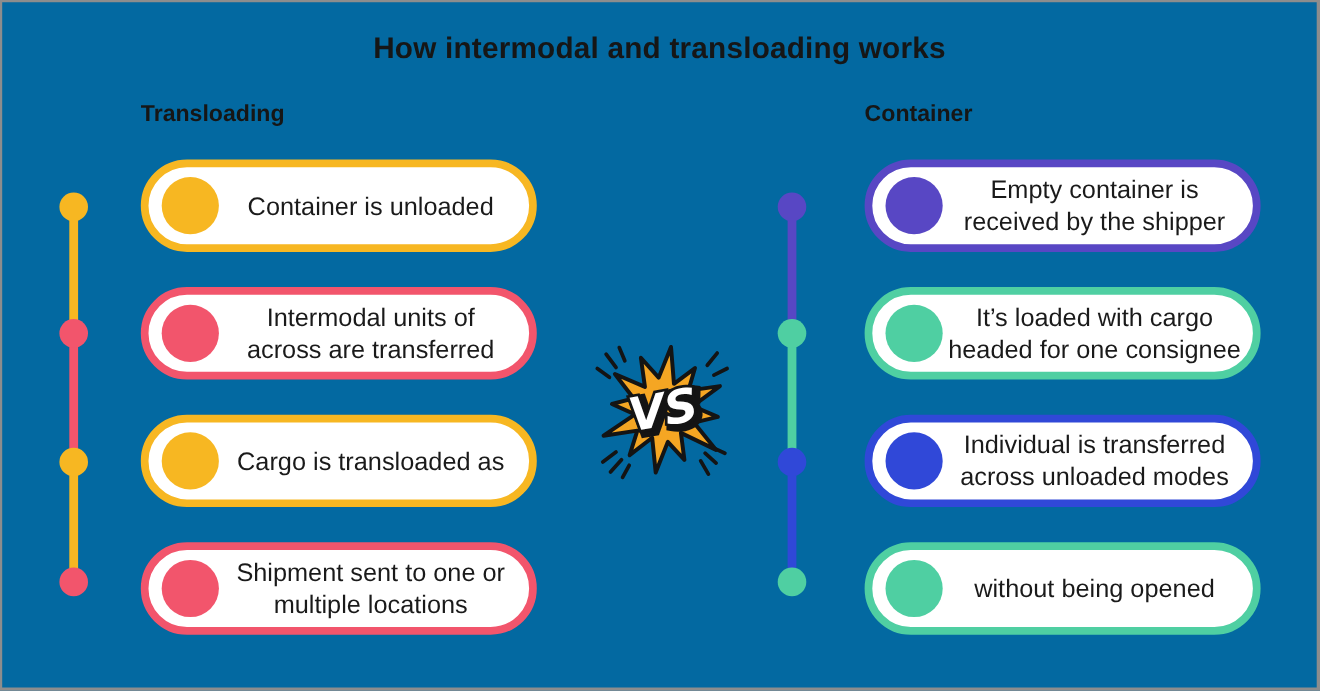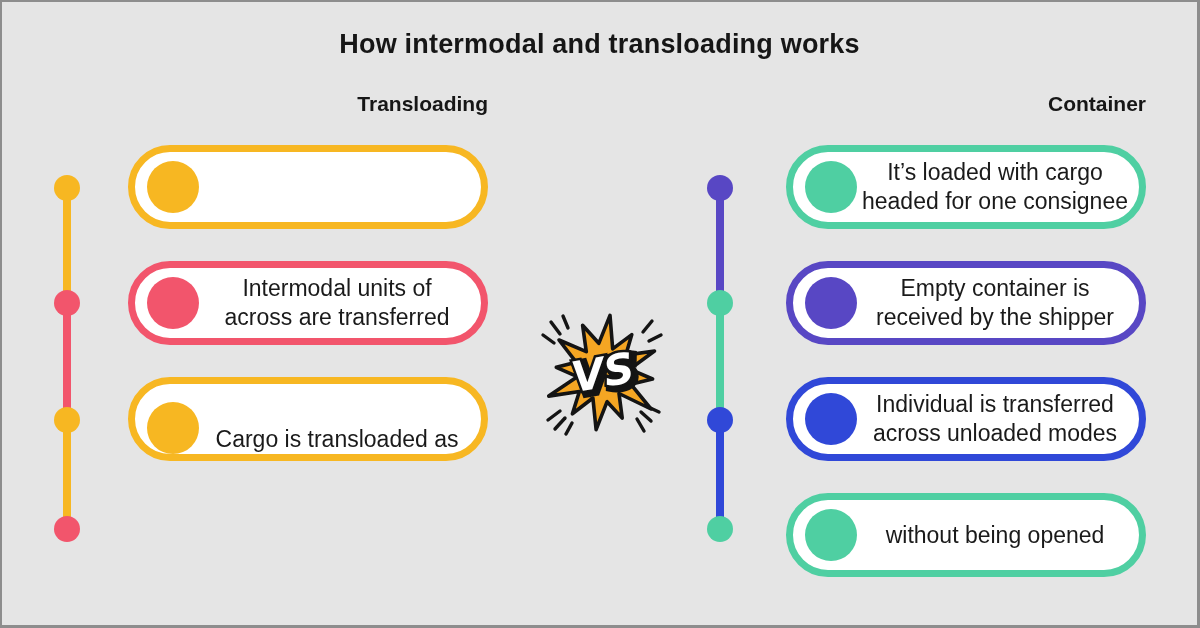--- a/index.html
+++ b/index.html
@@ -3,21 +3,21 @@
 <meta charset="utf-8">
 <style>
   html, body { margin: 0; padding: 0; }
   body { font-family: "Liberation Sans", sans-serif; }
 
   .canvas {
     position: relative;
     width: 1200px;
     height: 628px;
     box-sizing: border-box;
-    background: #e5e5e5;
+    background: #0369a1;
     border-style: solid;
     border-color: #8D8D8D;
     border-width: 2px 3px 3px 2px;
     overflow: hidden;
   }
 
   .title {
     position: absolute;
     top: 27px;
     left: 0;
@@ -27,21 +27,21 @@
     font-size: 27px;
     font-weight: bold;
     color: #161616;
     letter-spacing: 0.2px;
   }
 
   .col-header {
     position: absolute;
     top: 90px;
     width: 360px;
-    text-align: right;
+    text-align: left;
     font-size: 21px;
     font-weight: bold;
     color: #161616;
   }
   .col-header.left  { left: 126px; }
   .col-header.right { left: 784px; }
 
   .pills {
     position: absolute;
     top: 143px;
@@ -122,48 +122,58 @@
       <line x1="15" x2="15" y1="259" y2="368" stroke="#3048D8" stroke-width="8"></line>
       <circle cx="15" cy="27" r="13" fill="#5847C4"></circle>
       <circle cx="15" cy="142" r="13" fill="#4FCFA2"></circle>
       <circle cx="15" cy="259" r="13" fill="#3048D8"></circle>
       <circle cx="15" cy="368" r="13" fill="#4FCFA2"></circle>
     </svg>
 
   <div class="pills left" id="pills-0">
       <div class="pill" style="border-color: rgb(247, 183, 34);">
         <span class="dot" style="background: rgb(247, 183, 34);"></span>
+        <div class="step-text">
+          <div>Container is unloaded</div>
+        </div>
       </div>
       <div class="pill" style="border-color: rgb(242, 85, 108);">
         <span class="dot" style="background: rgb(242, 85, 108);"></span>
         <div class="step-text">
           <div>Intermodal units of</div>
           <div>across are transferred</div>
         </div>
       </div>
-      <div class="pill" style="border-color: rgb(247, 183, 34); align-items: flex-end;">
+      <div class="pill" style="border-color: rgb(247, 183, 34);">
         <span class="dot" style="background: rgb(247, 183, 34);"></span>
         <div class="step-text">
           <div>Cargo is transloaded as</div>
+        </div>
+      </div>
+      <div class="pill" style="border-color: rgb(242, 85, 108);">
+        <span class="dot" style="background: rgb(242, 85, 108);"></span>
+        <div class="step-text">
+          <div>Shipment sent to one or</div>
+          <div>multiple locations</div>
         </div>
       </div>
     </div>
   <div class="pills right" id="pills-1">
+      <div class="pill" style="border-color: rgb(88, 71, 196);">
+        <span class="dot" style="background: rgb(88, 71, 196);"></span>
+        <div class="step-text">
+          <div>Empty container is</div>
+          <div>received by the shipper</div>
+        </div>
+      </div>
       <div class="pill" style="border-color: rgb(79, 207, 162);">
         <span class="dot" style="background: rgb(79, 207, 162);"></span>
         <div class="step-text">
           <div>It’s loaded with cargo</div>
           <div>headed for one consignee</div>
-        </div>
-      </div>
-      <div class="pill" style="border-color: rgb(88, 71, 196);">
-        <span class="dot" style="background: rgb(88, 71, 196);"></span>
-        <div class="step-text">
-          <div>Empty container is</div>
-          <div>received by the shipper</div>
         </div>
       </div>
       <div class="pill" style="border-color: rgb(48, 72, 216);">
         <span class="dot" style="background: rgb(48, 72, 216);"></span>
         <div class="step-text">
           <div>Individual is transferred</div>
           <div>across unloaded modes</div>
         </div>
       </div>
       <div class="pill" style="border-color: rgb(79, 207, 162);">

